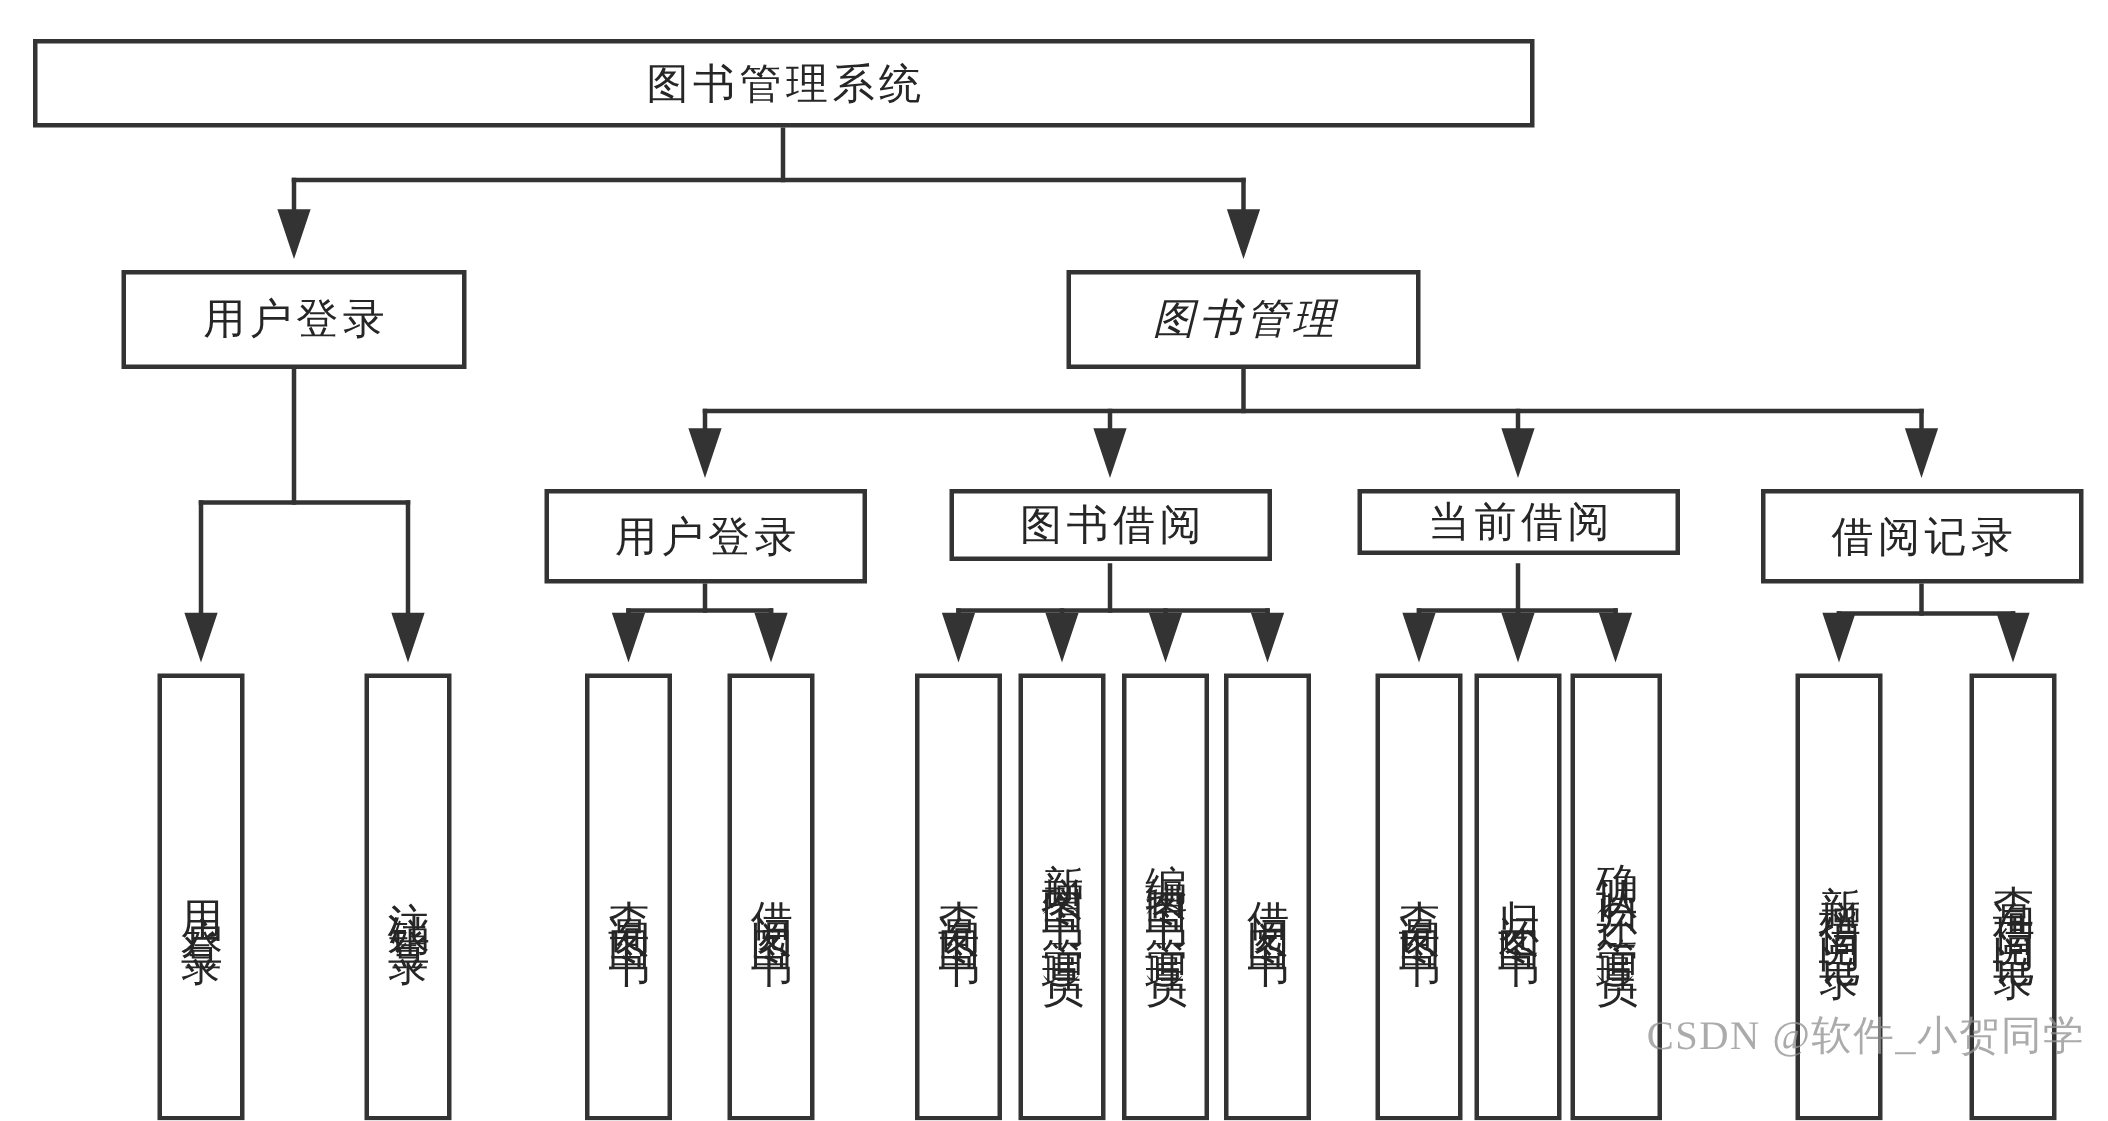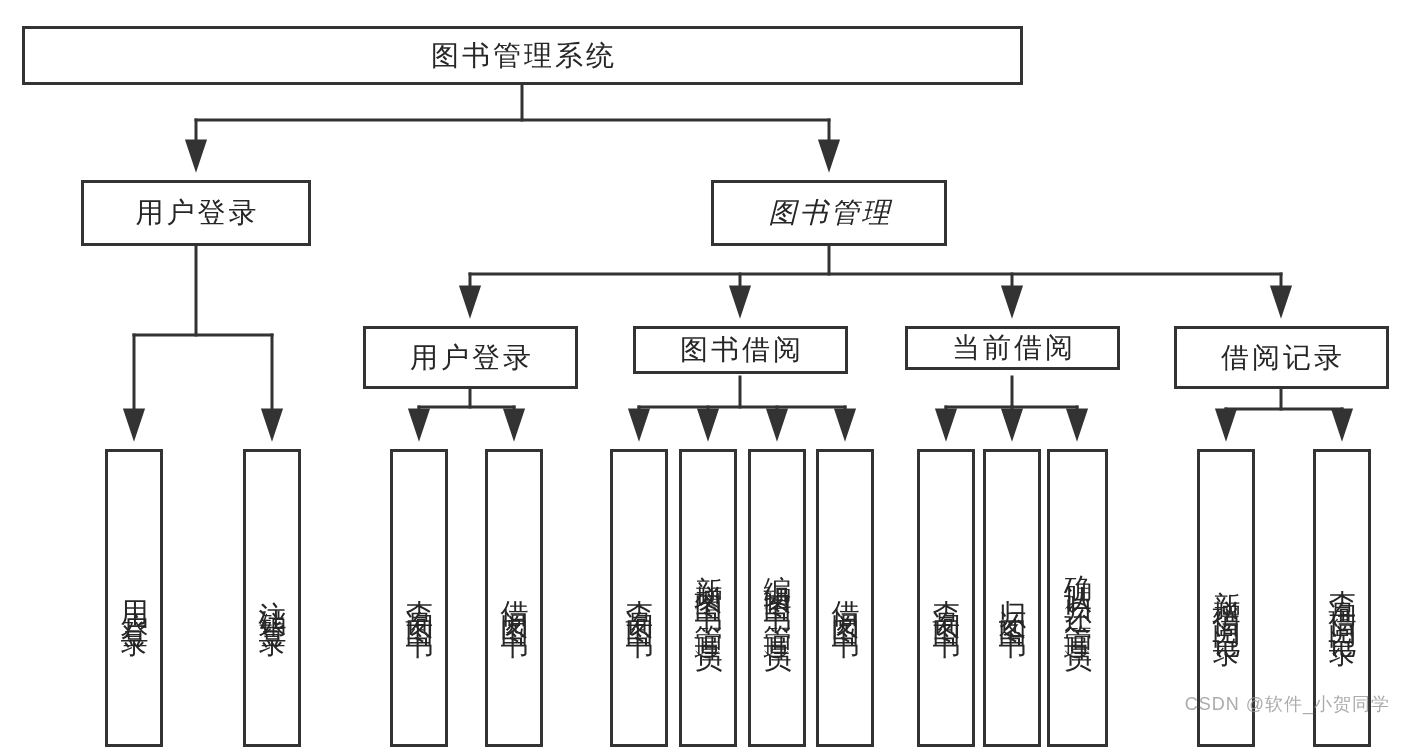--- a/index.html
+++ b/index.html
@@ -32,27 +32,28 @@
   }
   .node.h { letter-spacing: 3px; text-indent: 3px; }
   .node.v {
     writing-mode: vertical-rl;
     text-orientation: mixed;
     letter-spacing: 10px;
     line-height: 1;
   }
   .watermark {
     position: absolute;
-    top: 692px;
+    top: 672px;
     right: 15px;
     z-index: 3;
-    font-size: 18px;
+    font-size: 27px;
     color: rgba(148, 148, 148, 0.78);
     letter-spacing: 1px;
     white-space: nowrap;
+    font-family: Liberation Serif, serif;
   }
 </style>
 </head>
 <body>
 
 <div class="canvas">
 
   <svg class="connectors" width="1405" height="747" viewBox="0 0 1405 747" xmlns="http://www.w3.org/2000/svg">
     <g stroke="#333333" stroke-width="3" fill="#333333" stroke-linecap="square">
 

